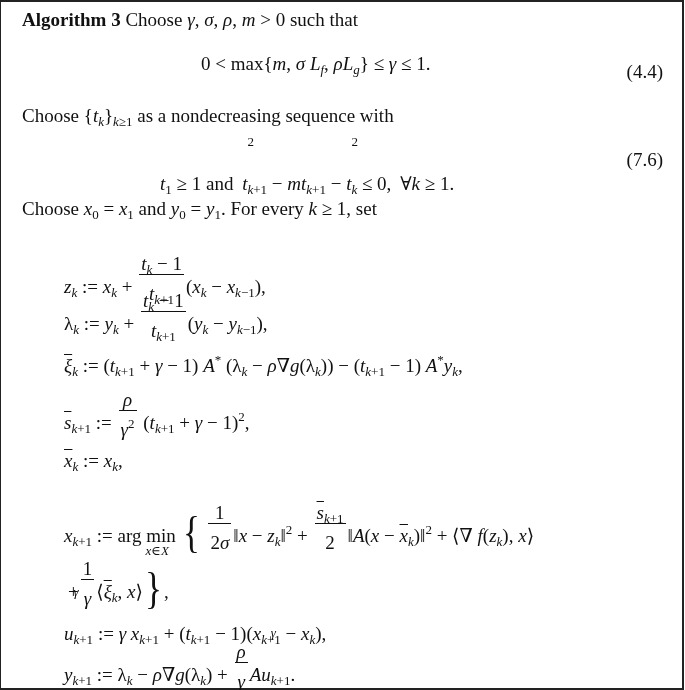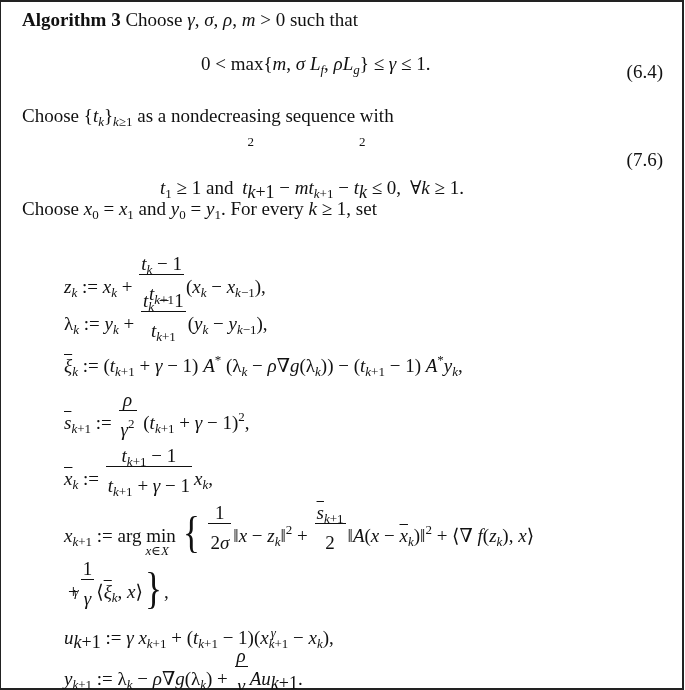--- a/index.html
+++ b/index.html
@@ -8,21 +8,21 @@
   .frame { position:absolute; left:0; top:0; width:681px; height:686px;
            border:2px solid #222; border-left-width:1.5px; background:#fff; }
   .line { position:absolute; white-space:nowrap; font-size:19px; line-height:1; }
   .i { font-style:italic; }
   .b { font-weight:bold; }
   sub, sup { font-size:13px; line-height:0; position:relative; }
   sub { vertical-align:baseline; top:4px; }
   sup { vertical-align:baseline; top:-8px; }
   .subsup { display:inline-block; position:relative; vertical-align:baseline; }
   .subsup .sp { position:absolute; left:0; top:-14px; font-size:13px; }
-  .subsup .sb { display:inline-block; font-size:18px; position:relative; top:4px;margin-top:30px; }
+  .subsup .sb { display:inline-block; font-size:13px; position:relative; top:4px;margin-top:30px; }
   .frac { display:inline-block; vertical-align:middle; text-align:center; margin:0 2px; position:relative; top:-5px; }
   .frac .num { display:block; padding:0 2px; line-height:1.05; }
   .frac .den { display:block; padding:8px 2px; border-top:1.2px solid #111; line-height:1.15; }
   .bar { text-decoration:overline; }
   .eqnum { position:absolute; right:22px; font-size:19px; }
   .bigbrace { font-size:44px; display:inline-block; vertical-align:middle; position:relative; top:-4px; transform:scaleX(0.8); }
   .argmin { display:inline-block; vertical-align:baseline; text-align:center; position:relative; }
   .argmin .under { position:absolute; left:28px; top:18px; font-size:13px; font-style:italic; }
   .sp4 { display:inline-block; width:4px; }
 </style>
@@ -34,21 +34,21 @@
 <div class="line" style="left:22px; top:10px;">
   <span class="b">Algorithm 3</span>
   <span>Choose</span>
   <span class="i">γ</span>, <span class="i">σ</span>, <span class="i">ρ</span>, <span class="i">m</span> &gt; 0
   <span>such that</span>
 </div>
 
 <div class="line" style="left:201px; top:54px;">
   0 &lt; max{<span class="i">m</span>, <span class="i">σ L</span><sub class="i">f</sub>, <span class="i">ρL</span><sub class="i">g</sub>} ≤ <span class="i">γ</span> ≤ 1.
 </div>
-<div class="eqnum" style="top:61px;">(6.4)</div>
+<div class="eqnum" style="top:61px;">(4.4)</div>
 
 <div class="line" style="left:22px; top:106px;">
   <span>Choose</span>
   {<span class="i">t</span><sub class="i">k</sub>}<sub><span class="i">k</span>≥1</sub>
   <span>as a nondecreasing sequence with</span>
 </div>
 
 <div class="line" style="left:160px; top:149px;">
   <span class="i">t</span><sub>1</sub> ≥ 1 <span>and</span>
   <span class="sp4"></span><span class="i">t</span><span class="subsup"><span class="sp">2</span><span class="sb"><span class="i">k</span>+1</span></span>
@@ -80,21 +80,21 @@
 </div>
 
 <div class="line" style="left:64px; top:395px;">
   <span class="i bar">s</span><sub><span class="i">k</span>+1</sub> :=
   <span class="frac"><span class="num i">ρ</span><span class="den"><span class="i">γ</span><sup>2</sup></span></span>
   (<span class="i">t</span><sub><span class="i">k</span>+1</sub> + <span class="i">γ</span> − 1)<sup>2</sup>,
 </div>
 
 <div class="line" style="left:64px; top:451px;">
   <span class="i bar">x</span><sub class="i">k</sub> :=
-  <span class="frac"><span class="num"><span class="i">t</span><sub><span class="i">k</span>+1</sub> − 1</span><span class="den"><span class="i">t</span><sub><span class="i">k</span>+1</sub> + <span class="i">γ</span> − 1</span></span><span class="i">x</span><sub class="i">k</sub>,
+  <span class="i">x</span><sub class="i">k</sub>,
 </div>
 
 <div class="line" style="left:64px; top:508px;">
   <span class="i">x</span><sub><span class="i">k</span>+1</sub> := <span class="argmin">arg min<span class="under">x∈X</span></span>
   <span class="bigbrace">{</span>
   <span class="frac"><span class="num">1</span><span class="den">2<span class="i">σ</span></span></span>‖<span class="i">x</span> − <span class="i">z</span><sub class="i">k</sub>‖<sup>2</sup> +
   <span class="frac"><span class="num"><span class="i bar">s</span><sub><span class="i">k</span>+1</sub></span><span class="den">2</span></span>‖<span class="i">A</span>(<span class="i">x</span> − <span class="i bar">x</span><sub class="i">k</sub>)‖<sup>2</sup> + ⟨∇ <span class="i">f</span>(<span class="i">z</span><sub class="i">k</sub>), <span class="i">x</span>⟩
 </div>
 <div class="line" style="left:68px; top:564px;">
   +<span class="frac"><span class="num">1</span><span class="den i">γ</span></span>⟨<span class="i bar">ξ</span><sub class="i">k</sub>, <span class="i">x</span>⟩<span class="bigbrace">}</span>,

